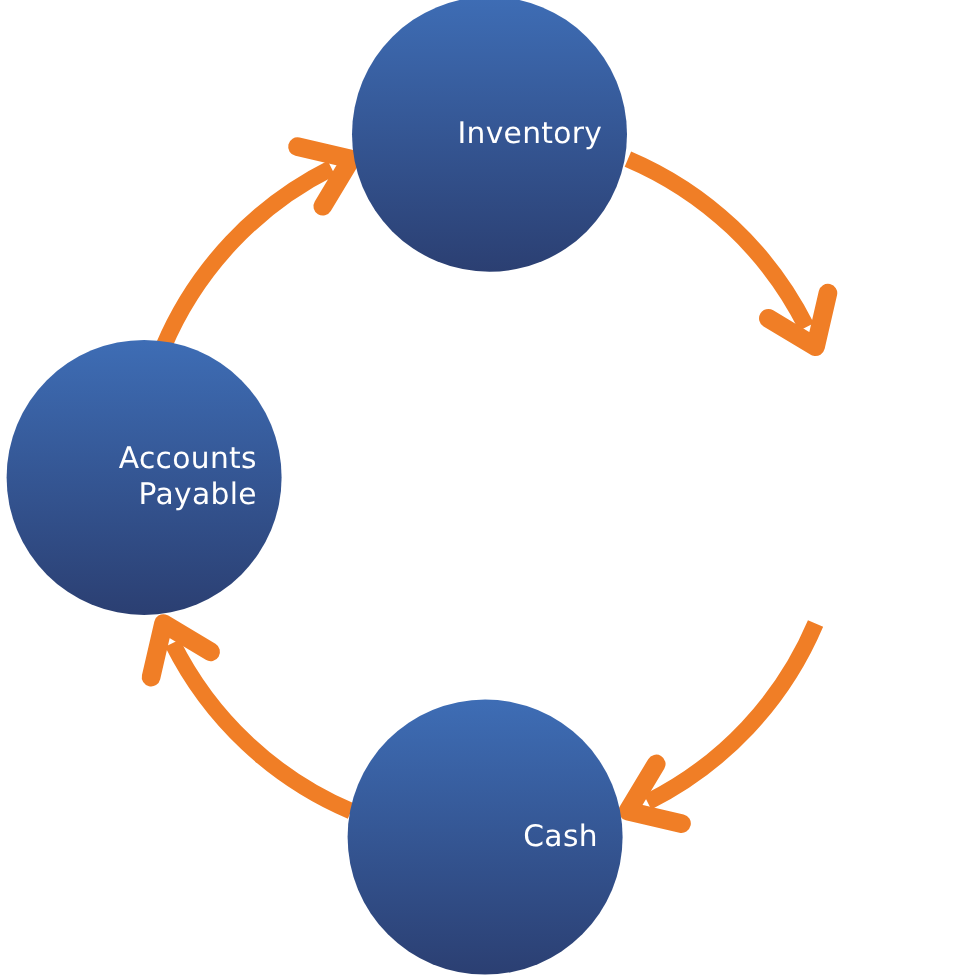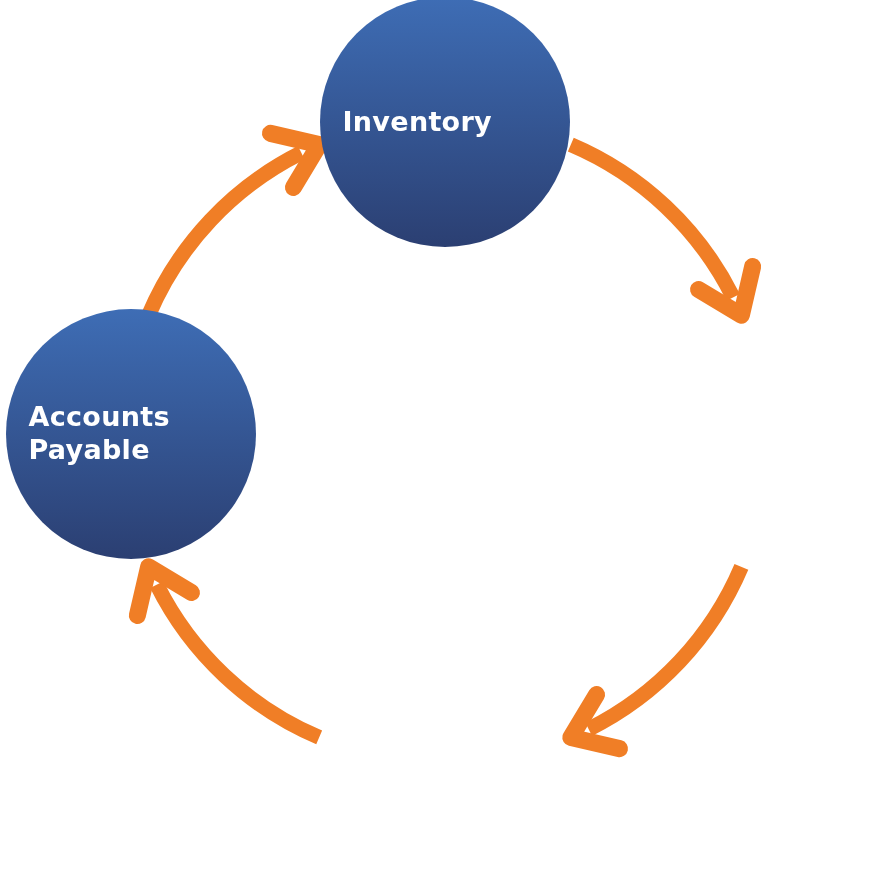--- a/index.html
+++ b/index.html
@@ -32,24 +32,24 @@
     border-radius:50%;
     background:linear-gradient(180deg,var(--node-top) 0%,var(--node-bottom) 100%);
     display:flex;
     align-items:center;
     justify-content:center;
     z-index:2;
   }
   .node-label{
     display:block;
     width:205px;
-    text-align:left;
+    text-align:right;
     color:var(--label);
     font-size:27px;
-    font-weight:700;
+    font-weight:400;
     line-height:1.22;
     letter-spacing:0.3px;
   }
   .pos-top{left:320px;top:-3px;}
   .pos-right{left:637px;top:323px;}
   .pos-bottom{left:316px;top:636px;}
   .pos-left{left:6px;top:309px;}
 </style>
 </head>
 <body>
@@ -65,18 +65,21 @@
       <path d="M 137.35 615.53 L 148.60 566.82 L 191.46 592.57" fill="none" stroke="#F07E26" stroke-width="17" stroke-linecap="round" stroke-linejoin="round"></path>
       <path d="M 148.60 315.18 A 322 322 0 0 1 301.32 152.83" fill="none" stroke="#F07E26" stroke-width="15"></path>
       <path d="M 270.47 133.35 L 319.18 144.60 L 293.43 187.46" fill="none" stroke="#F07E26" stroke-width="17" stroke-linecap="round" stroke-linejoin="round"></path>
     </svg>
 
   <div class="node pos-top">
     <span class="node-label">Inventory</span>
   </div>
 
 
+  <div class="node pos-bottom">
+    <span class="node-label">Cash</span>
+  </div>
 
   <div class="node pos-left">
     <span class="node-label">Accounts Payable</span>
   </div>
 
 </div>
 
 </body></html>

